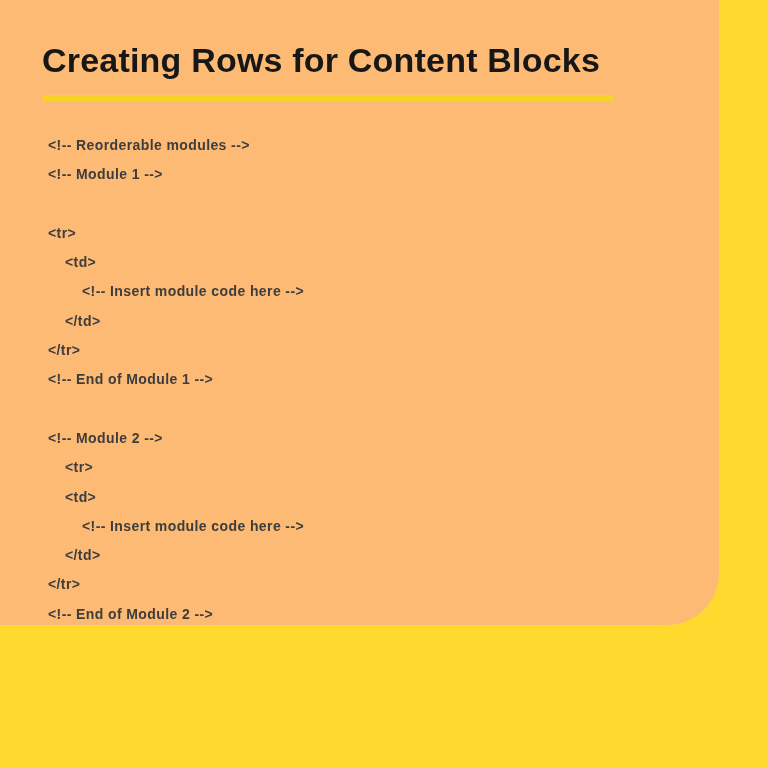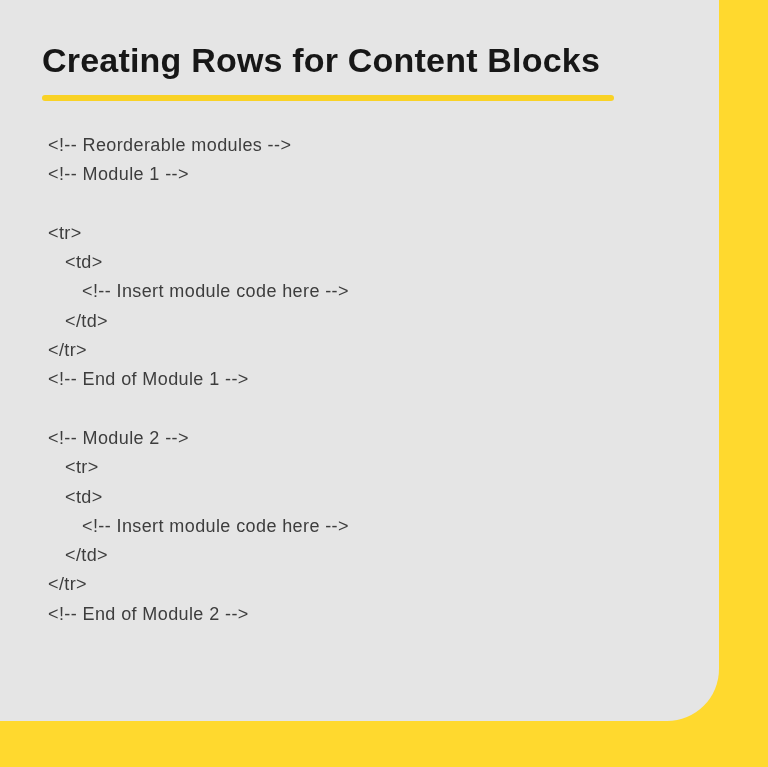--- a/index.html
+++ b/index.html
@@ -12,22 +12,22 @@
   }
   .screen {
     position: absolute;
     inset: 0;
   }
   .content-card {
     position: absolute;
     top: 0;
     left: 0;
     width: 719px;
-    height: 721px;
-    background: #e5e5e5;
+    height: 625px;
+    background: #fdba74;
     border-bottom-right-radius: 52px;
     padding-left: 26px;
   }
   .page-title {
     position: absolute;
     top: 41px;
     left: 42px;
     font-size: 34px;
     font-weight: bold;
     letter-spacing: 0.2px;
@@ -41,22 +41,22 @@
     width: 572px;
     height: 6px;
     border-radius: 3px;
     background: #F9D226;
   }
   .code-block {
     position: absolute;
     top: 131px;
     left: 48px;
     font-family: "Liberation Sans", sans-serif;
-    font-size: 18px;
-    font-weight: 400;
+    font-size: 14px;
+    font-weight: 700;
     line-height: 29.3px;
     letter-spacing: 0.4px;
     color: #3D3D3D;
     white-space: pre;
   }
   .code-line {
     min-height: 29.3px;
   }
 </style>
 </head>

